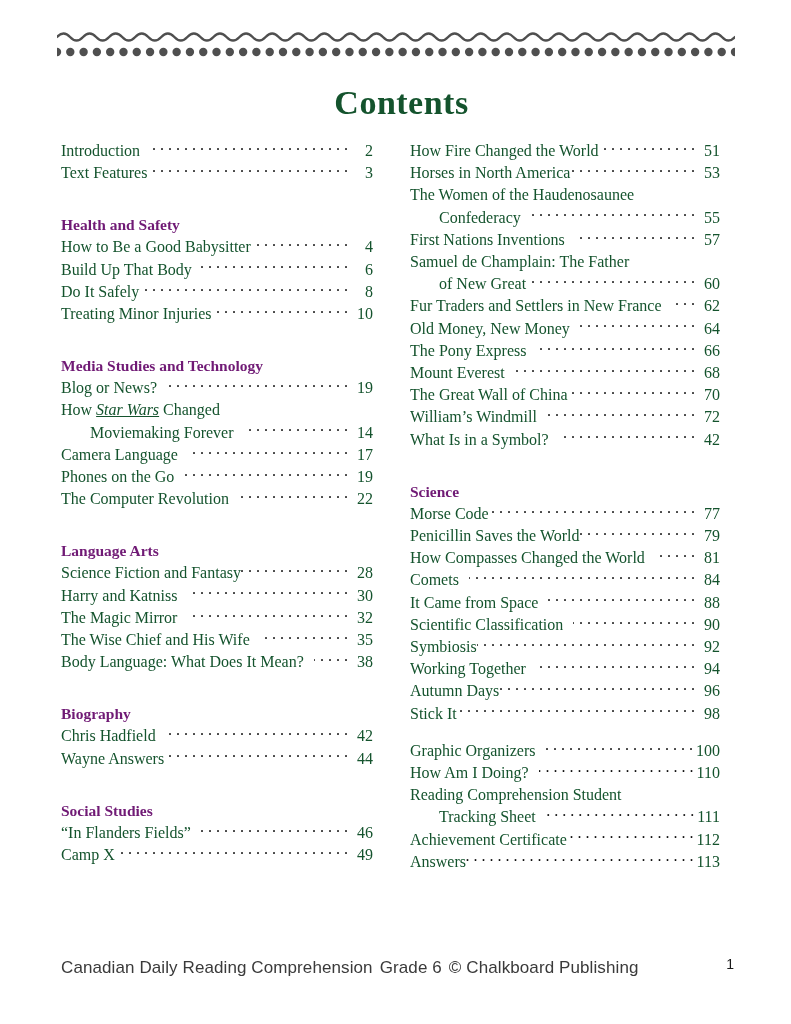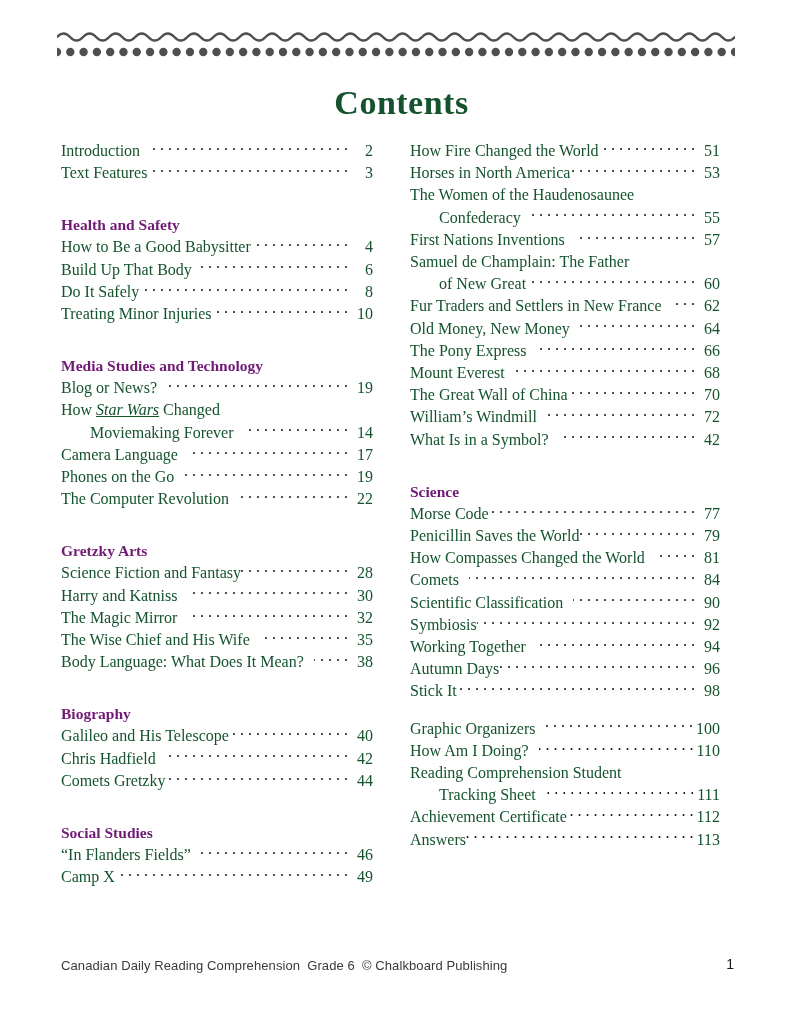--- a/index.html
+++ b/index.html
@@ -104,21 +104,21 @@
   .entry.cont .etitle { padding-left: 29px; }
 
   .gap-block { height: 15px; }
 
   
   .footer {
     position: absolute;
     left: 61px;
     top: 958px;
     font-family: "Liberation Sans", sans-serif;
-    font-size: 13px;
+    font-size: 17px;
     color: #3a3a3a;
     letter-spacing: 0.1px;
   }
   .footer .sep { display: inline-block; width: 7px; }
   .page-number {
     position: absolute;
     left: 0;
     top: 956px;
     width: 734px;
     text-align: right;
@@ -251,21 +251,21 @@
         <span class="etitle">Phones on the Go</span>
         <span class="leader"></span>
         <span class="pnum">19</span>
       </div>
       <div class="entry wide">
         <span class="etitle">The Computer Revolution</span>
         <span class="leader"></span>
         <span class="pnum">22</span>
       </div>
       <div class="gap-block"></div>
-      <div class="section-head">Gretzky Arts</div>
+      <div class="section-head">Language Arts</div>
       <div class="entry tight">
         <span class="etitle">Science Fiction and Fantasy</span>
         <span class="leader"></span>
         <span class="pnum">28</span>
       </div>
       <div class="entry wide">
         <span class="etitle">Harry and Katniss</span>
         <span class="leader"></span>
         <span class="pnum">30</span>
       </div>
@@ -279,32 +279,27 @@
         <span class="leader"></span>
         <span class="pnum">35</span>
       </div>
       <div class="entry wide">
         <span class="etitle">Body Language: What Does It Mean?</span>
         <span class="leader"></span>
         <span class="pnum">38</span>
       </div>
       <div class="gap-block"></div>
       <div class="section-head">Biography</div>
-      <div class="entry tight">
-        <span class="etitle">Galileo and His Telescope</span>
-        <span class="leader"></span>
-        <span class="pnum">40</span>
-      </div>
       <div class="entry wide">
         <span class="etitle">Chris Hadfield</span>
         <span class="leader"></span>
         <span class="pnum">42</span>
       </div>
       <div class="entry tight">
-        <span class="etitle">Comets Gretzky</span>
+        <span class="etitle">Wayne Answers</span>
         <span class="leader"></span>
         <span class="pnum">44</span>
       </div>
       <div class="gap-block"></div>
       <div class="section-head">Social Studies</div>
       <div class="entry wide">
         <span class="etitle">“In Flanders Fields”</span>
         <span class="leader"></span>
         <span class="pnum">46</span>
       </div>
@@ -396,20 +391,25 @@
       </div>
       <div class="entry wide">
         <span class="etitle">How Compasses Changed the World</span>
         <span class="leader"></span>
         <span class="pnum">81</span>
       </div>
       <div class="entry wide">
         <span class="etitle">Comets</span>
         <span class="leader"></span>
         <span class="pnum">84</span>
+      </div>
+      <div class="entry wide">
+        <span class="etitle">It Came from Space</span>
+        <span class="leader"></span>
+        <span class="pnum">88</span>
       </div>
       <div class="entry wide">
         <span class="etitle">Scientific Classification</span>
         <span class="leader"></span>
         <span class="pnum">90</span>
       </div>
       <div class="entry tight">
         <span class="etitle">Symbiosis</span>
         <span class="leader"></span>
         <span class="pnum">92</span>

